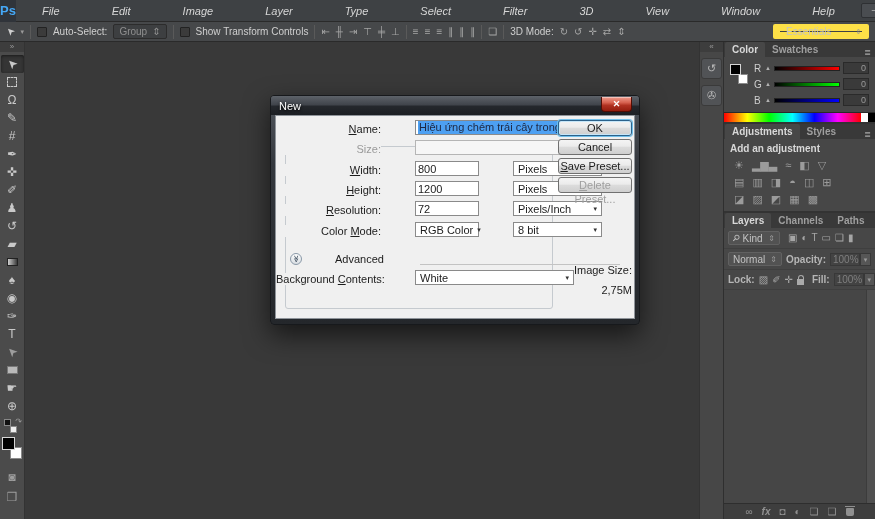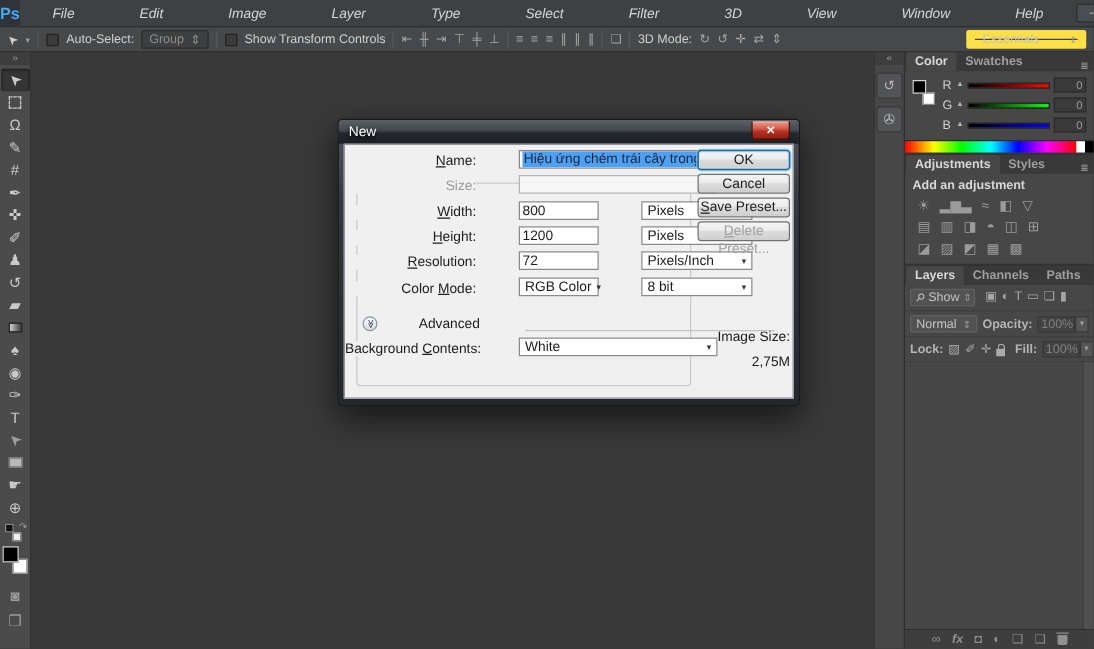--- a/index.html
+++ b/index.html
@@ -525,21 +525,21 @@
           <span class="ptab active">Layers</span>
               <span class="ptab">Channels</span>
               <span class="ptab">Paths</span>
             </span>
           <span class="pmenu">≣</span>
         </div>
 
         <div class="lrow">
           <span class="dk-combo kind-combo">
             <span style="display:inline-block;transform:rotate(45deg);font-size:9px">⚲</span>
-            <span>Show</span>
+            <span>Kind</span>
             <span class="arr">⇕</span>
           </span>
           <span class="filt-icons">
 
           <span class="ico">▣</span>
               <span class="ico">◐</span>
               <span class="ico">T</span>
               <span class="ico">▭</span>
               <span class="ico">❏</span>
               <span class="ico">▮</span>

